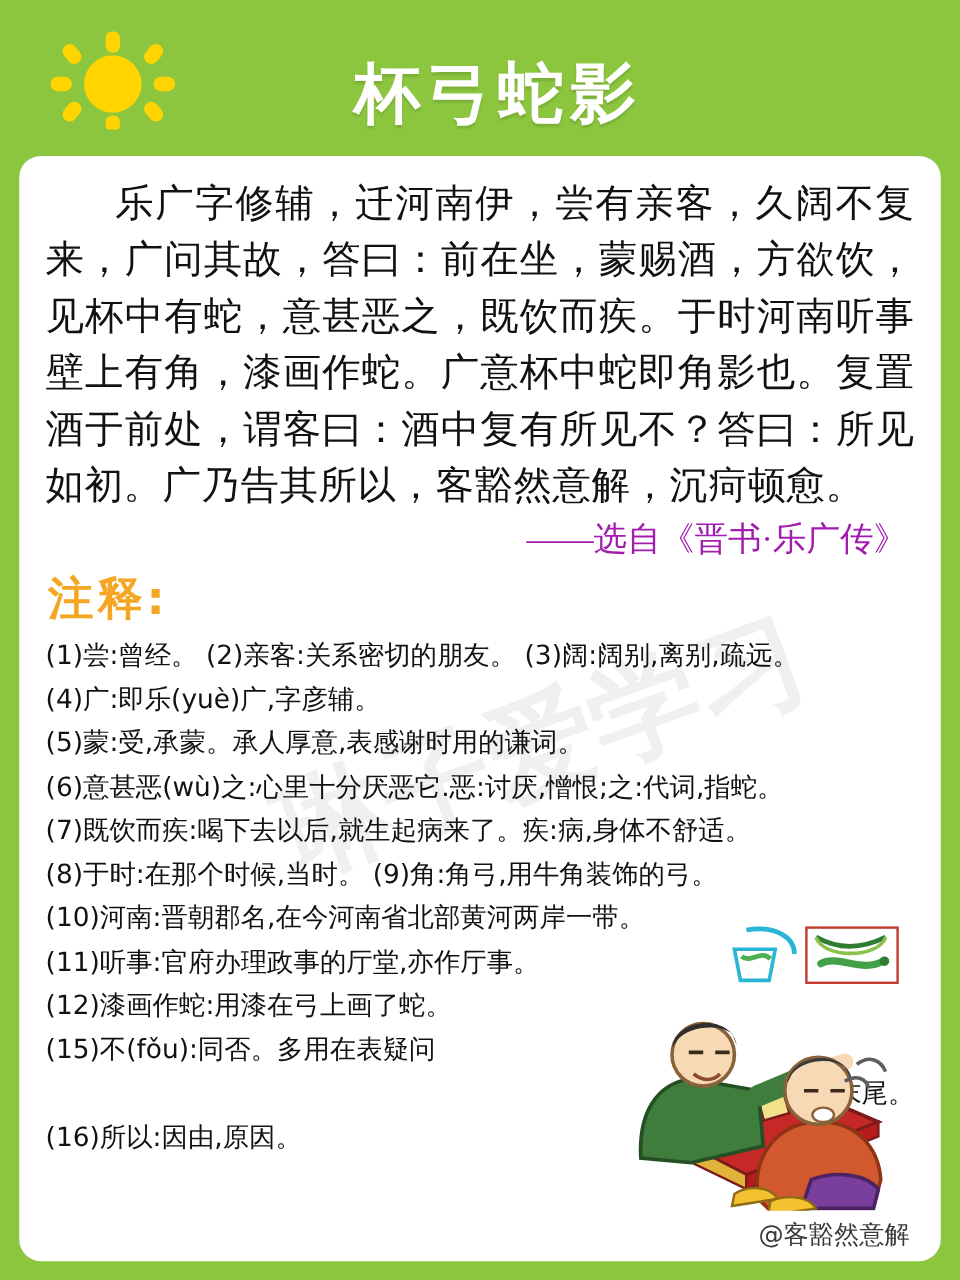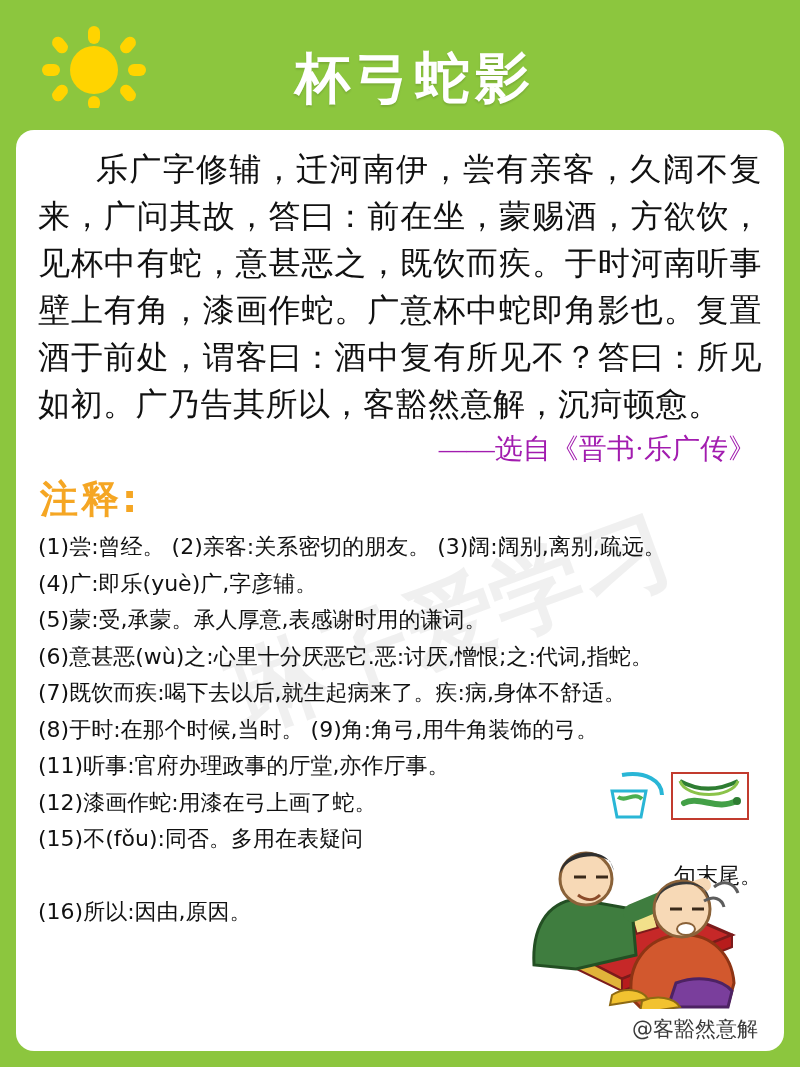--- a/index.html
+++ b/index.html
@@ -162,20 +162,21 @@
 
     <div class="notes-title">注释:</div>
 
     <div class="notes">
       <div class="note">(1)尝:曾经。 (2)亲客:关系密切的朋友。 (3)阔:阔别,离别,疏远。</div>
       <div class="note">(4)广:即乐(yuè)广,字彦辅。</div>
       <div class="note">(5)蒙:受,承蒙。承人厚意,表感谢时用的谦词。</div>
       <div class="note">(6)意甚恶(wù)之:心里十分厌恶它.恶:讨厌,憎恨;之:代词,指蛇。</div>
       <div class="note">(7)既饮而疾:喝下去以后,就生起病来了。疾:病,身体不舒适。</div>
       <div class="note">(8)于时:在那个时候,当时。 (9)角:角弓,用牛角装饰的弓。</div>
+      <div class="note">(10)河南:晋朝郡名,在今河南省北部黄河两岸一带。</div>
       <div class="note">(11)听事:官府办理政事的厅堂,亦作厅事。</div>
       <div class="note">(12)漆画作蛇:用漆在弓上画了蛇。</div>
       <div class="note">(15)不(fǒu):同否。多用在表疑问</div>
       <div class="note indent">句末尾。</div>
       <div class="note">(16)所以:因由,原因。</div>
     </div>
 
     <svg class="illustration" viewBox="0 0 330 240">
 
       <rect x="236" y="4" width="76" height="46" fill="#ffffff" stroke="#c23b2e" stroke-width="2"></rect>

